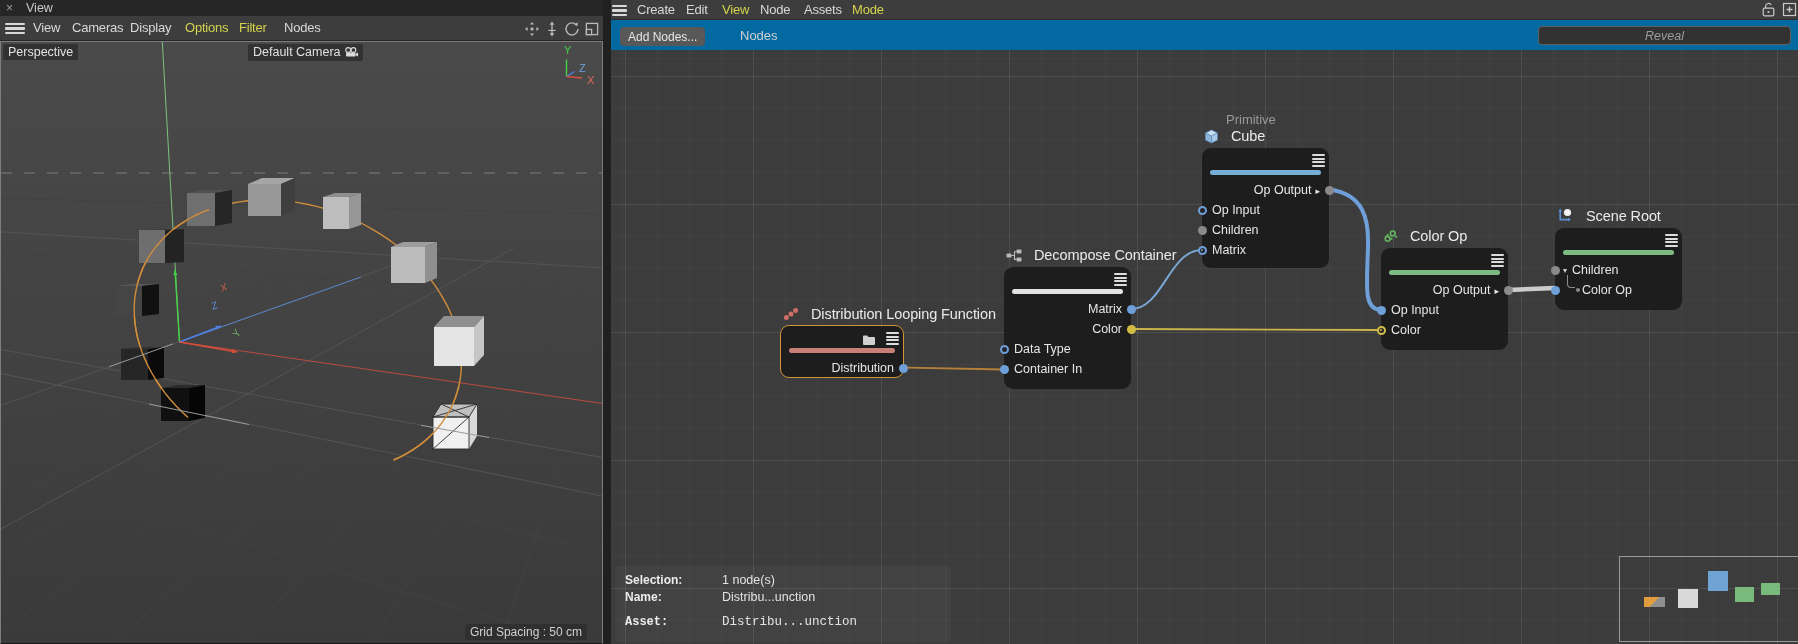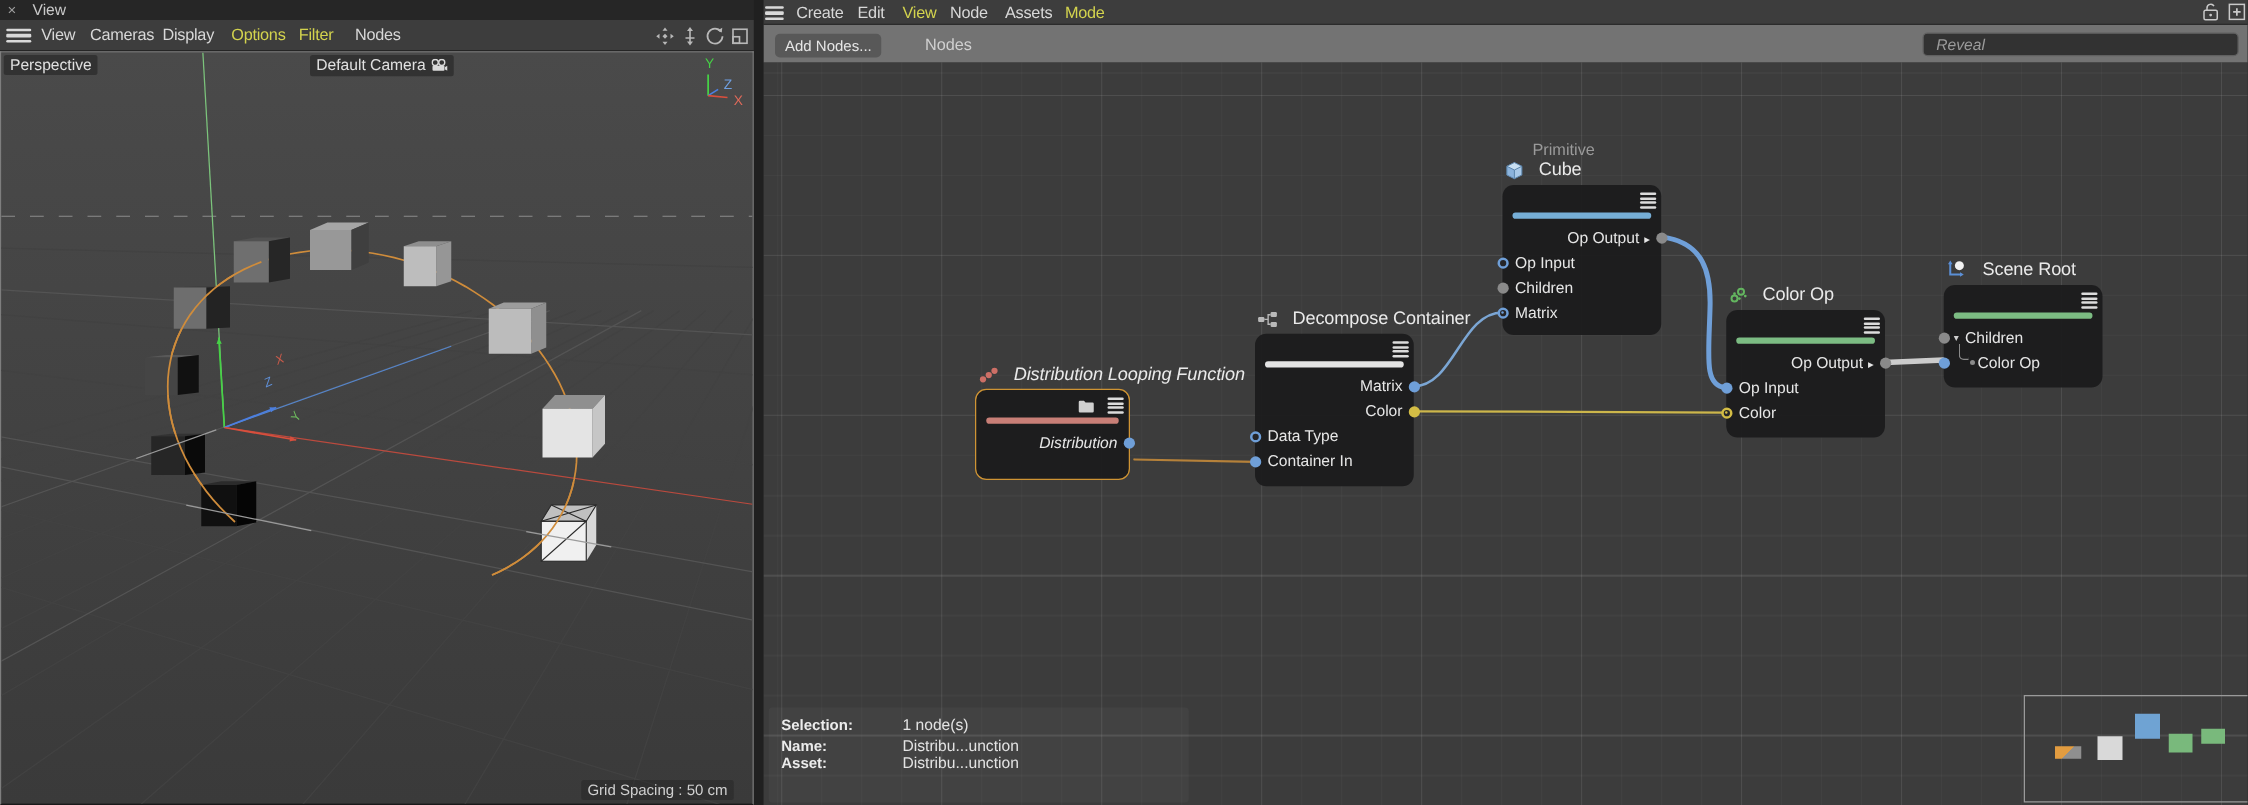--- a/index.html
+++ b/index.html
@@ -33,27 +33,27 @@
   #badge-camera .cam-ic { display:inline-block; vertical-align:-1px; margin-left:4px; }
   #badge-gridspacing { right:15px; bottom:3px; background:rgba(22,22,22,0.28); font-size:12px; color:#cfcfcf; }
 
   
   #right-panel { position:absolute; left:611px; top:0; width:1187px; height:644px; background:#3c3c3c; }
   #rp-menubar { position:absolute; left:0; top:0; width:100%; height:20px; background:#3d3d3d;
     border-bottom:1px solid #2b2b2b; }
   #rp-menu-ham { left:1px; top:5px; width:15px; }
   .rp-menu-item { position:absolute; top:1px; font-size:13px; letter-spacing:-0.2px; color:#d8d8d8; height:18px; line-height:18px; }
   .rp-menu-item.hl { color:#d3d34e; }
-  #rp-toolbar { position:absolute; left:0; top:20px; width:100%; height:30px; background:#737373; }
+  #rp-toolbar { position:absolute; left:0; top:20px; width:100%; height:30px; background:#0369a1; }
   #add-nodes-btn { position:absolute; left:9px; top:7px; height:19px; padding:0 8px; background:#585858;
     border:none; border-radius:4px; color:#e6e6e6; font-size:12px; font-family:inherit; }
   #nodes-tab { position:absolute; left:114px; top:8px; font-size:13px; color:#d0d0d0;margin-left:15px; }
   #search-box { position:absolute; left:927px; top:6px; width:253px; height:19px; background:#323232;
     border:1px solid #606060; border-radius:4px; color:#d0d0d0; font-size:12.5px; font-style:italic;
-    padding:0 10px; font-family:inherit; }
+    padding:0 10px; font-family:inherit;text-align:center; }
   #search-box::placeholder { color:#9b9b9b; opacity:1; }
   .tiny-ic { position:absolute; top:2px; width:15px; height:15px; }
   #lock-icon { left:1150px; }
   #plus-icon { left:1171px; }
 
   #graph-area { position:absolute; left:0; top:50px; width:1187px; height:594px; background:#3c3c3c;
     background-image:
       repeating-linear-gradient(to right, rgba(255,255,255,0.065) 0 1px, transparent 1px 128px),
       repeating-linear-gradient(to bottom, rgba(255,255,255,0.065) 0 1px, transparent 1px 128px),
       repeating-linear-gradient(to right, rgba(255,255,255,0.028) 0 1px, transparent 1px 32px),
@@ -267,21 +267,21 @@
     <svg id="wires-svg" width="1187" height="594">
         <g transform="translate(0,-50)">
           <path d="M296.5,367.6 L393,369.5" fill="none" stroke="#b5813a" stroke-width="1.8" stroke-linecap="round"></path>
           <path d="M520,309 C552,309 558,250 591,250" fill="none" stroke="#7ba6d4" stroke-width="2" stroke-linecap="round"></path>
           <path d="M520,329 L770,330" fill="none" stroke="#ccb64b" stroke-width="1.8" stroke-linecap="round"></path>
           <path d="M718.5,189.5 C752,194 758,218 757,247 C756,285 752,309 769.5,310" fill="none" stroke="#6f9fd8" stroke-width="4" stroke-linecap="round"></path>
           <path d="M897,290 L944,288" fill="none" stroke="#cccccc" stroke-width="4.5" stroke-linecap="round"></path>
         </g>
       </svg>
     <div id="nodes-layer">
-        <div class="node selected" style="left: 169px; top: 261px; width: 124px; height: 73px; font-style: italic;">
+        <div class="node selected" style="left: 169px; top: 275px; width: 124px; height: 53px;">
           <div class="node-titlebox">
             <div class="node-titleline">
               <span style="display: inline-flex; margin-right: 6px;">
                 <svg width="16" height="14" viewBox="0 0 16 14">
                   <g fill="#cd6f66">
                     <circle cx="3.4" cy="10.4" r="2.5"></circle>
                     <circle cx="8" cy="7" r="2.5"></circle>
                     <circle cx="12.6" cy="3.6" r="2.5"></circle>
                   </g>
                 </svg>
@@ -462,21 +462,21 @@
       </div>
     <div id="info-box">
         <div class="info-row" style="top: 6px;">
           <span class="info-lbl">Selection:</span>
           <span class="info-val">1 node(s)</span>
         </div>
         <div class="info-row" style="top: 23px;">
           <span class="info-lbl">Name:</span>
           <span class="info-val">Distribu...unction</span>
         </div>
-        <div class="info-row" style="top: 36px;">
+        <div class="info-row" style="top: 48px; font-family: Liberation Mono, monospace;">
           <span class="info-lbl">Asset:</span>
           <span class="info-val">Distribu...unction</span>
         </div>
       </div>
     <div id="minimap">
         <div class="mm-rect" style="left: 24px; top: 40px; width: 21px; height: 10px; background: linear-gradient(135deg, rgb(226, 156, 64) 50%, rgb(143, 143, 143) 50%);"></div>
         <div class="mm-rect" style="left: 58px; top: 32px; width: 20px; height: 19px; background: rgb(217, 217, 217);"></div>
         <div class="mm-rect" style="left: 88px; top: 14px; width: 20px; height: 20px; background: rgb(111, 163, 211);"></div>
         <div class="mm-rect" style="left: 115px; top: 30px; width: 19px; height: 15px; background: rgb(121, 185, 124);"></div>
         <div class="mm-rect" style="left: 141px; top: 26px; width: 19px; height: 12px; background: rgb(121, 185, 124);"></div>

